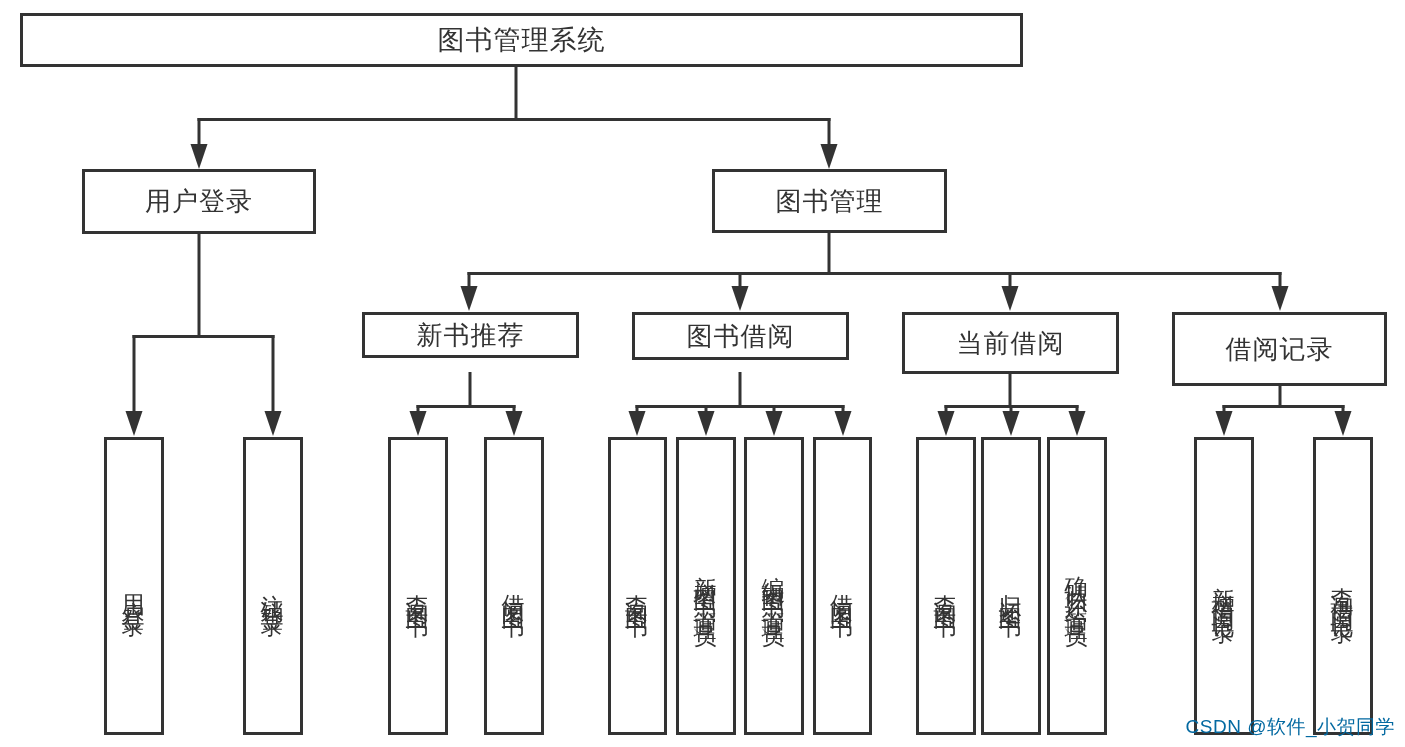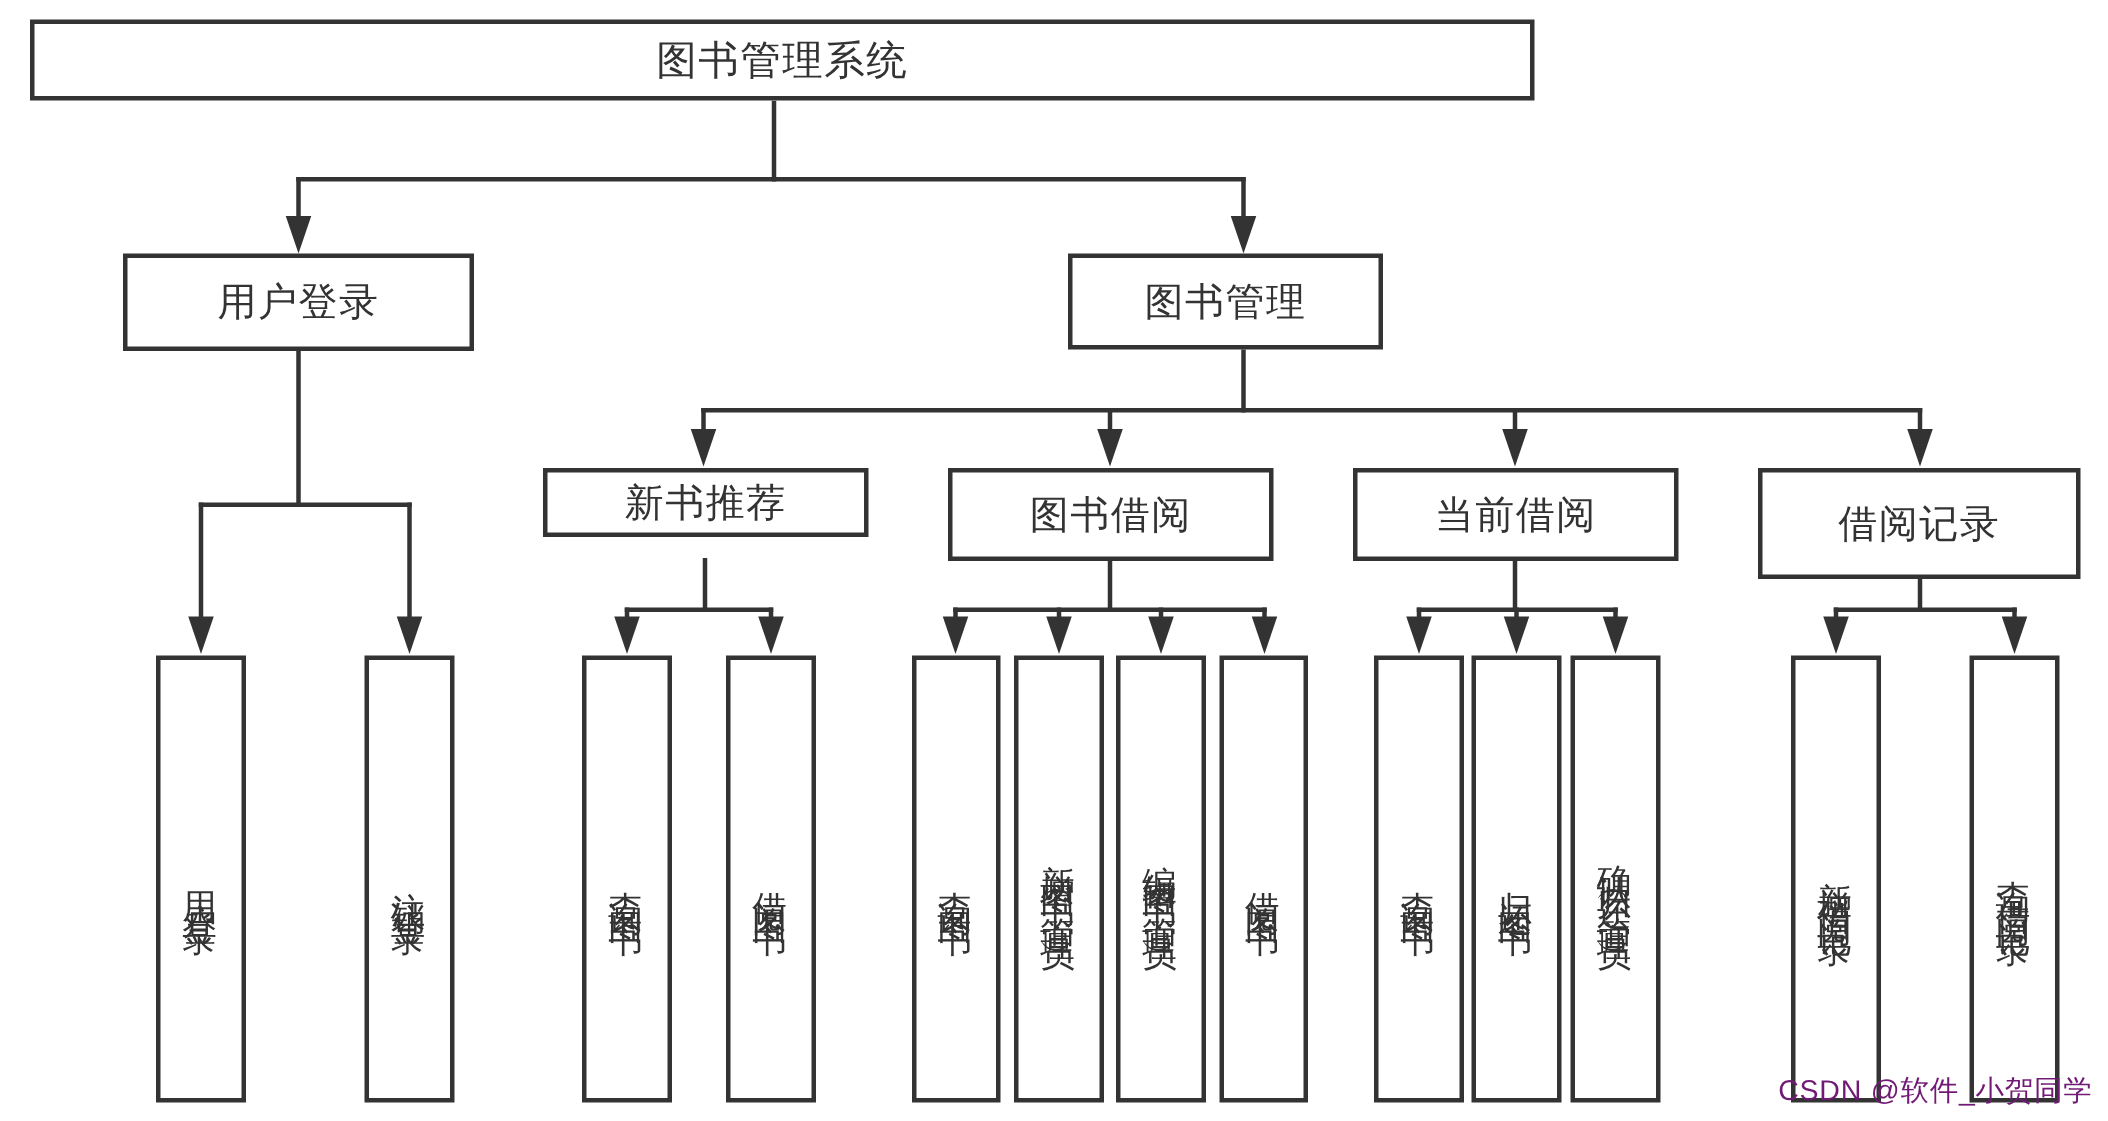--- a/index.html
+++ b/index.html
@@ -38,21 +38,21 @@
     font-size: 23px;
     letter-spacing: 7px;
     margin-bottom: -7px;
     white-space: nowrap;
   }
   #watermark {
     position: absolute;
     right: 10px;
     bottom: 7px;
     font-size: 19px;
-    color: #701a75;
+    color: #0369a1;
     letter-spacing: 0.5px;
     white-space: nowrap;
   }
 </style>
 </head>
 <body>
 
 <div id="canvas">
 
   <svg id="connectors" viewBox="0 0 1405 747" xmlns="http://www.w3.org/2000/svg">
@@ -123,28 +123,28 @@
     <use href="#arrowhead" x="1343" y="436"></use>
   </svg>
 
   <div class="box hbox rootbox" style="left:20px; top:13px; width:1003px; height:54px;text-align:right;">
     <span class="lbl">图书管理系统</span>
   </div>
 
   <div class="box hbox" style="left:82px; top:169px; width:234px; height:65px;">
     <span class="lbl">用户登录</span>
   </div>
-  <div class="box hbox" style="left:712px; top:169px; width:210px; height:64px;">
+  <div class="box hbox" style="left:712px; top:169px; width:235px; height:64px;">
     <span class="lbl">图书管理</span>
   </div>
 
   <div class="box hbox" style="left:362px; top:312px; width:217px; height:46px;">
     <span class="lbl">新书推荐</span>
   </div>
-  <div class="box hbox" style="left:632px; top:312px; width:217px; height:62px;">
+  <div class="box hbox" style="left:632px; top:312px; width:217px; height:48px;">
     <span class="lbl">图书借阅</span>
   </div>
   <div class="box hbox" style="left:902px; top:312px; width:217px; height:62px;">
     <span class="lbl">当前借阅</span>
   </div>
   <div class="box hbox" style="left:1172px; top:312px; width:215px; height:74px;">
     <span class="lbl">借阅记录</span>
   </div>
 
   <div class="box vbox" style="left:104px; top:437px; width:60px; height:298px;">

